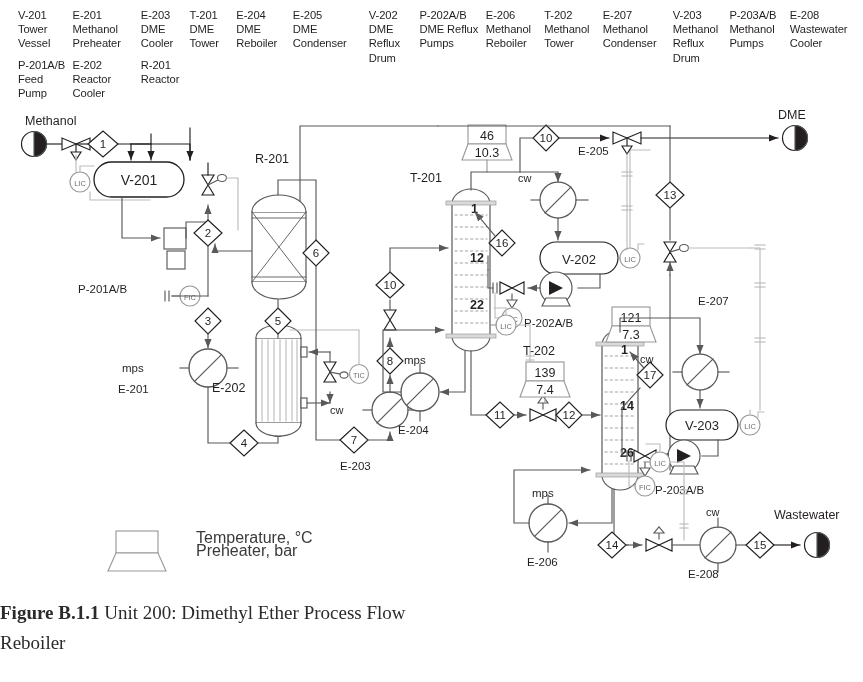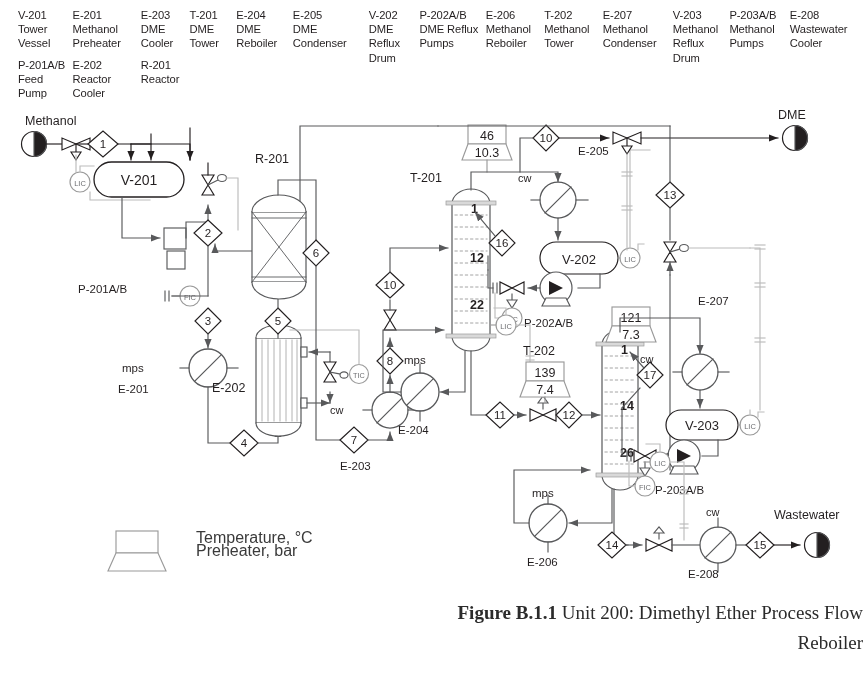--- a/index.html
+++ b/index.html
@@ -3,21 +3,21 @@
 <meta charset="utf-8">
 <style>
   html,body{margin:0;padding:0;background:#ffffff;}
   body{width:863px;height:682px;font-family:"Liberation Sans",sans-serif;color:#231f20;position:relative;overflow:hidden;}
   #stage{position:relative;width:863px;height:535px;}
   .eqlist{position:absolute;top:8px;left:18px;width:840px;display:flex;gap:0;}
   .eqcol{font-size:11.2px;line-height:14.2px;letter-spacing:-0.1px;}
   .eqcol .row2{margin-top:7px;}
   .eqcol div{white-space:pre-line;}
   svg{position:absolute;top:0;left:0;}
-  .cap{position:absolute;left:0;top:598px;width:863px;text-align:right;
+  .cap{position:absolute;left:0;top:598px;width:863px;text-align:left;
        font-family:"Liberation Serif",serif;font-size:19px;color:#2b2b2b;line-height:30px;}
   .cap b{font-weight:bold;}
   .legbox{position:absolute;left:196px;top:531px;font-size:16px;line-height:13px;color:#3a3a3a;}
 </style>
 </head>
 <body>
 
 <div id="stage">
 
   <div class="eqlist">

